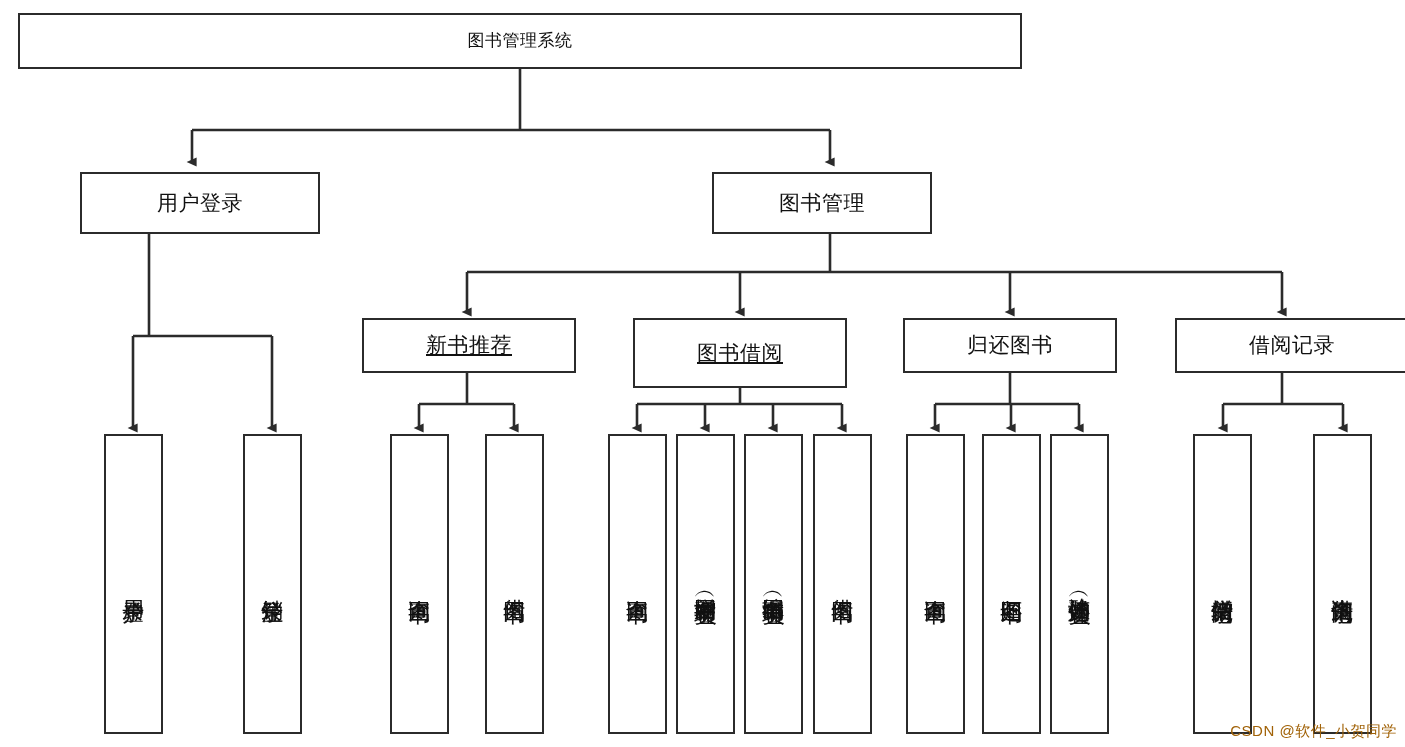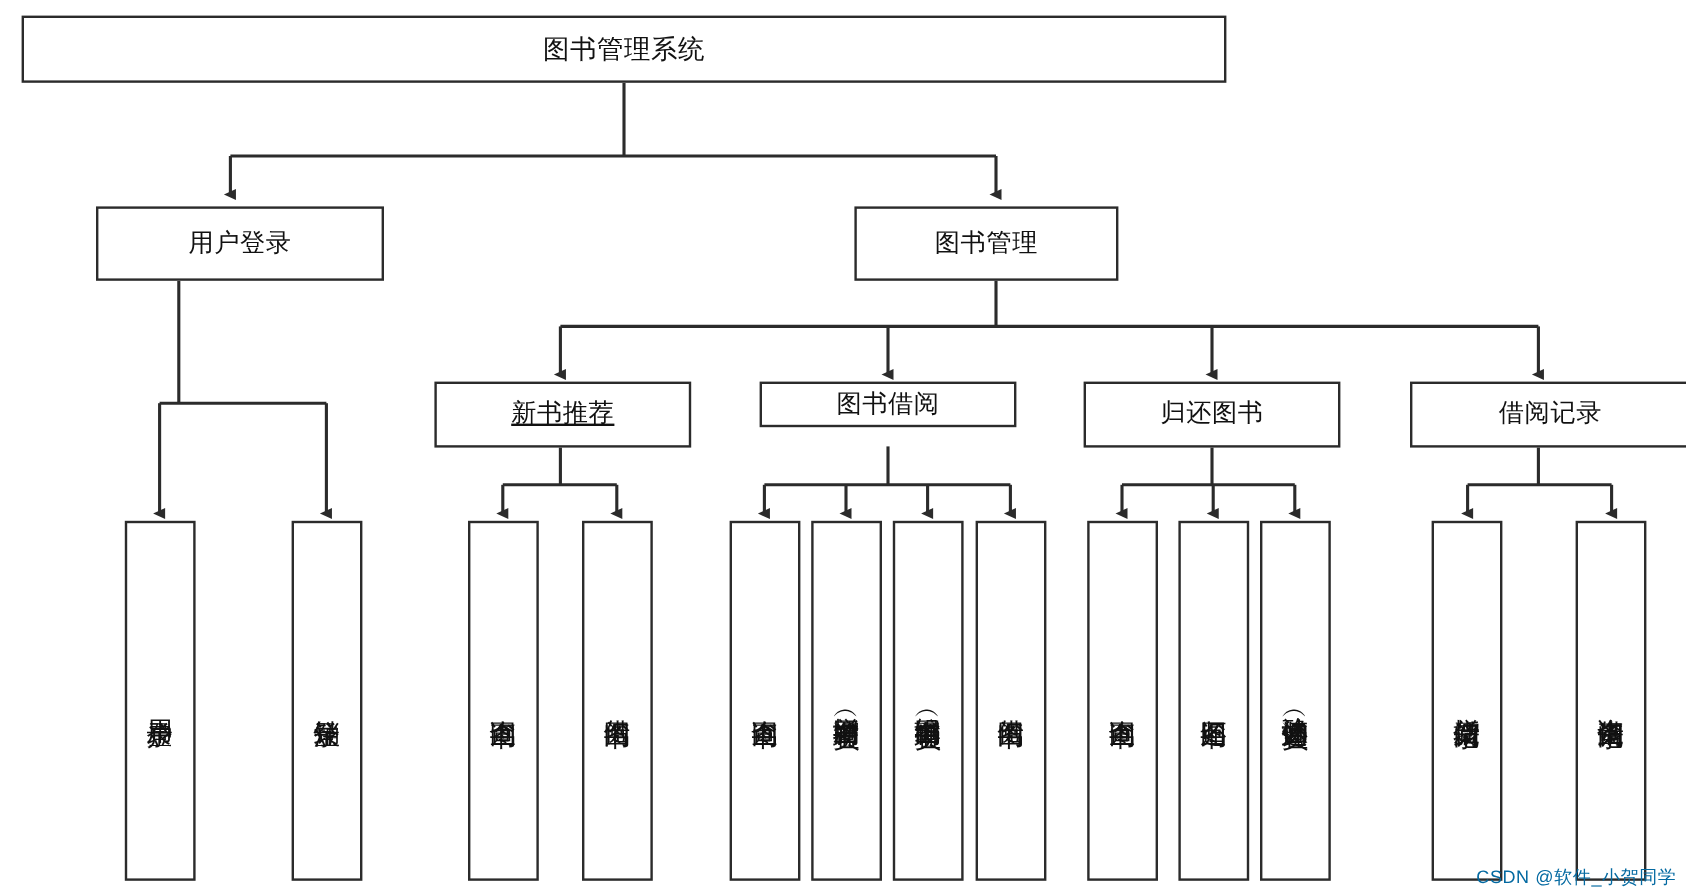--- a/index.html
+++ b/index.html
@@ -32,29 +32,29 @@
   
   .leaf .lbl{
     writing-mode:vertical-rl;
     text-orientation:upright;
     font-size:22px;
     line-height:1.06;
     letter-spacing:1px;
     white-space:normal;
     max-height:100%;
   }
-  .root .lbl{font-size:22px;}
+  .root .lbl{font-size:17px;}
   .mid .lbl{font-size:21px;}
 
   #watermark{
     position:absolute;
     right:8px;
     bottom:6px;
     font-size:15px;
-    color:#0369a1;
+    color:#a16207;
     letter-spacing:0.5px;
     white-space:nowrap;
     pointer-events:none;
     margin-left:20px;
   }
 </style>
 </head>
 <body>
 
 <div id="stage">
@@ -118,21 +118,21 @@
   </div>
 
   <div class="node mid" style="left:712px;top:172px;width:220px;height:62px;">
     <span class="lbl">图书管理</span>
   </div>
 
   <div class="node mid" style="left:362px;top:318px;width:214px;height:55px;text-decoration:underline;">
     <span class="lbl">新书推荐</span>
   </div>
 
-  <div class="node mid" style="left:633px;top:318px;width:214px;height:38px;">
+  <div class="node mid" style="left:633px;top:318px;width:214px;height:70px;text-decoration:underline;">
     <span class="lbl">图书借阅</span>
   </div>
 
   <div class="node mid" style="left:903px;top:318px;width:214px;height:55px;">
     <span class="lbl">归还图书</span>
   </div>
 
   <div class="node mid" style="left:1175px;top:318px;width:234px;height:55px;">
     <span class="lbl">借阅记录</span>
   </div>

